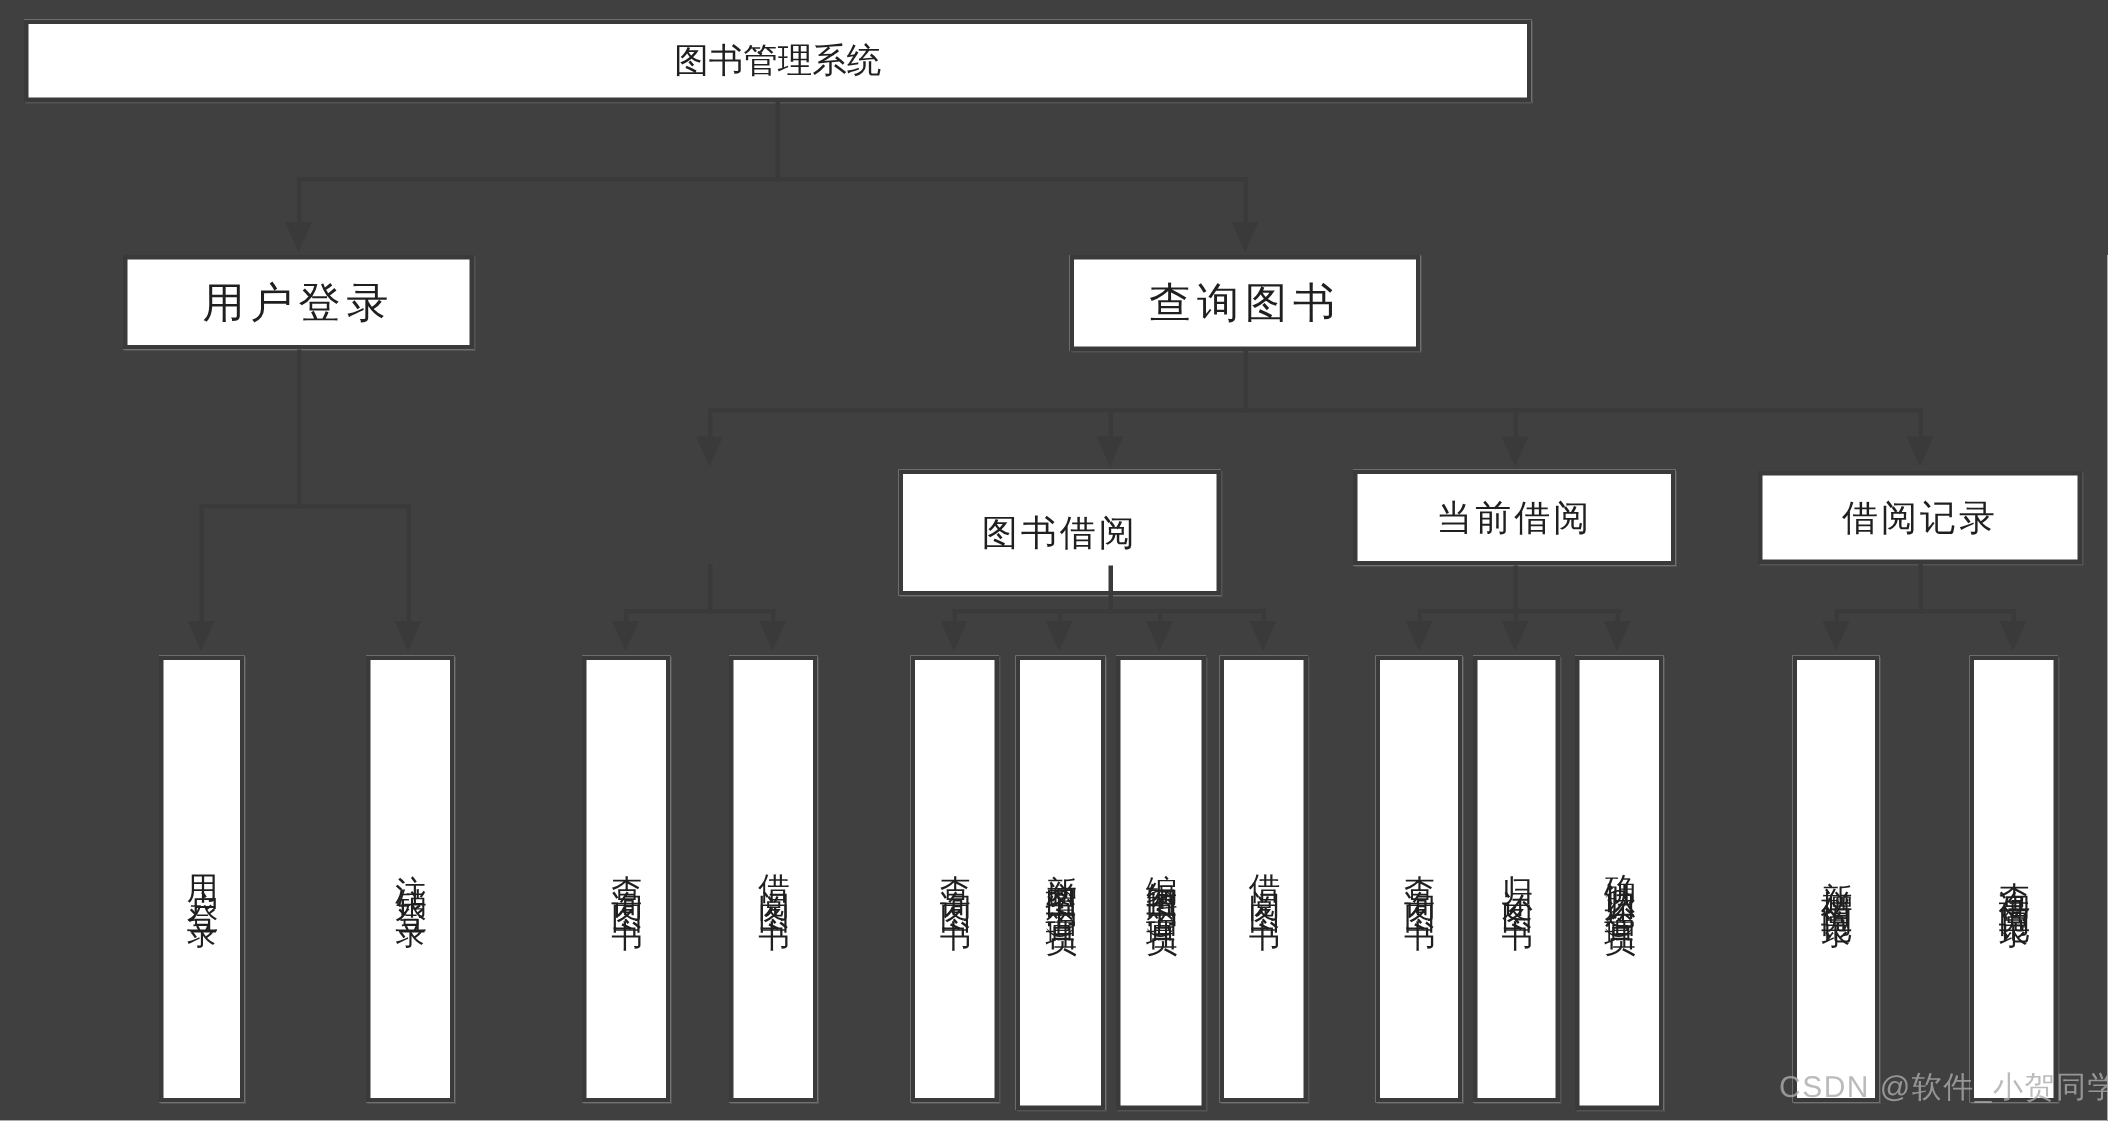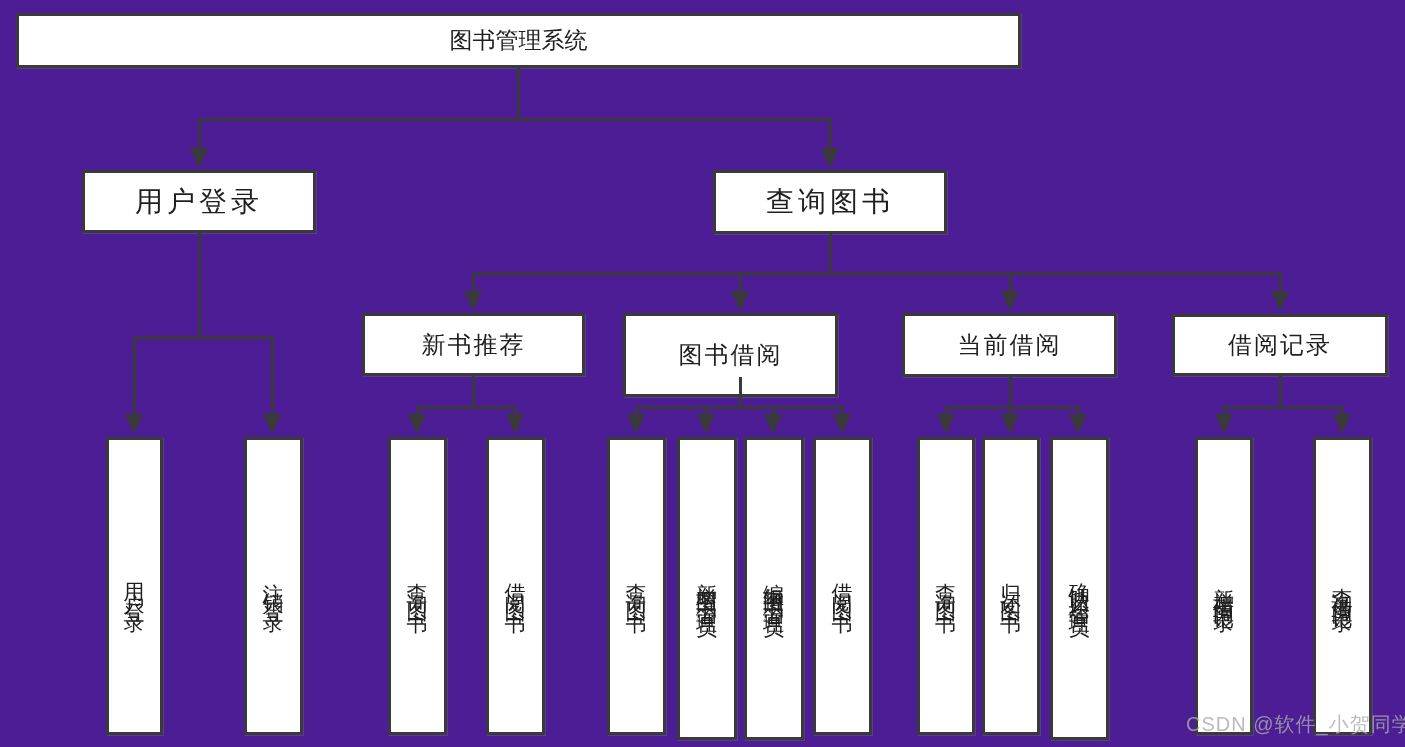--- a/index.html
+++ b/index.html
@@ -1,19 +1,19 @@
 <!DOCTYPE html>
 <html><head>
 <meta charset="utf-8">
 <style>
   html,body{margin:0;padding:0;background:#fff;}
   .canvas{
     position:relative;
     width:1405px;height:747px;
-    background:#4c1d95;
+    background:#404040;
     overflow:hidden;
     font-family:"Liberation Sans","DejaVu Sans",sans-serif;
     color:#1f1f1f;
   }
   .box{
     position:absolute;
     box-sizing:border-box;
     background:#ffffff;
     border:3px solid #3a3a3a;
     display:flex;
@@ -35,21 +35,21 @@
     position:absolute;width:0;height:0;
     border-left:9px solid transparent;
     border-right:9px solid transparent;
     border-top:20px solid #3a3a3a;
   }
   
   #b-root   {left:16px;  top:13px;  width:1005px;height:55px;font-size:23px;}
   #b-login  {left:82px;  top:170px; width:234px; height:63px;font-size:28px;letter-spacing:4px;}
   #b-mgmt   {left:713px; top:170px; width:234px; height:64px;font-size:28px;letter-spacing:4px;}
   #b-newbook{left:362px; top:313px; width:223px; height:63px;font-size:24px;letter-spacing:2px;}
-  #b-borrow {left:623px; top:313px; width:215px; height:84px;font-size:24px;letter-spacing:2px;}
+  #b-borrow {left:599px; top:313px; width:215px; height:84px;font-size:24px;letter-spacing:2px;}
   #b-current{left:902px; top:313px; width:215px; height:64px;font-size:24px;letter-spacing:2px;}
   #b-records{left:1172px;top:314px; width:216px; height:62px;font-size:24px;letter-spacing:2px;}
   
   .leaf{top:437px;height:298px;}
   .leaf.tall{height:303px;}
   #l1a{left:106px; width:57px;}
   #l1b{left:244px; width:59px;}
   #l2a{left:388px; width:59px;}
   #l2b{left:486px; width:59px;}
   #l3a{left:607px; width:59px;}
@@ -75,21 +75,20 @@
 </head>
 <body>
 
 <div class="canvas">
 
   <div class="box h" id="b-root">图书管理系统</div>
 
   <div class="box h" id="b-login">用户登录</div>
   <div class="box h" id="b-mgmt">查询图书</div>
 
-  <div class="box h" id="b-newbook">新书推荐</div>
   <div class="box h" id="b-borrow">图书借阅</div>
   <div class="box h" id="b-records">借阅记录</div>
   <div class="box h" id="b-current">当前借阅</div>
 
   <div class="box leaf" id="l1a">
       <span class="vt">用户登录</span>
     </div>
   <div class="box leaf" id="l1b">
       <span class="vt">注销登录</span>
     </div>

